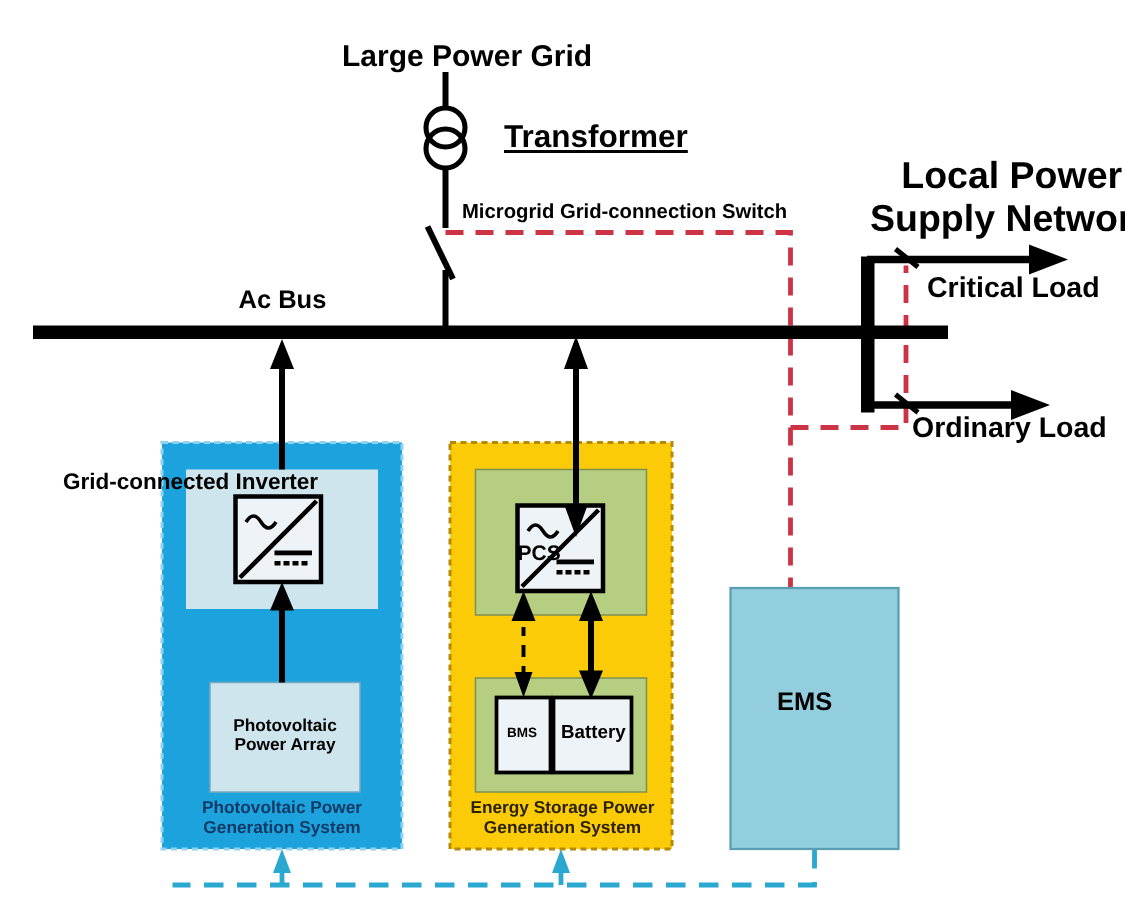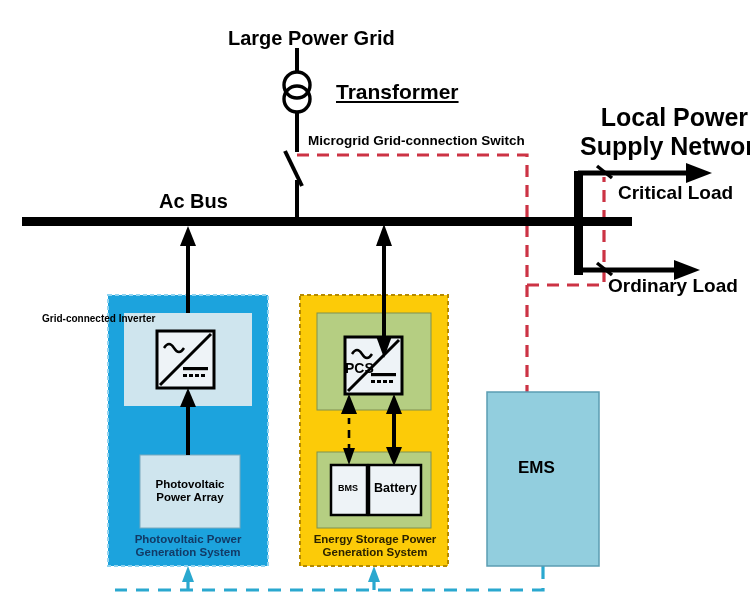--- a/index.html
+++ b/index.html
@@ -6,22 +6,22 @@
   body{width:750px;height:611px;position:relative;overflow:hidden;
        font-family:"Liberation Sans", sans-serif;color:#000;}
   #diagram{position:absolute;left:0;top:0;width:750px;height:611px;}
   .lbl{position:absolute;font-weight:bold;color:#000;white-space:pre;line-height:1.15;}
   .t-grid{left:228px;top:27px;font-size:20px;}
   .t-transformer{left:336px;top:80px;font-size:21px;text-decoration:underline;}
   .t-switch{left:308px;top:133px;font-size:13.5px;}
   .t-local{left:580px;top:103px;font-size:25px;text-align:center;}
   .t-critical{left:618px;top:182px;font-size:19px;}
   .t-ordinary{left:608px;top:275px;font-size:19px;}
-  .t-acbus{left:159px;top:190px;font-size:20px;}
-  .t-gci{left:42px;top:313px;font-size:10px;}
+  .t-acbus{left:159px;top:190px;font-size:17px;}
+  .t-gci{left:42px;top:313px;font-size:15px;}
   .t-pcs{left:345px;top:320px;font-size:14px;margin-top:40px;}
   .t-pvarray{left:152px;top:478px;font-size:11.5px;text-align:center;width:76px;}
   .t-bms{left:338px;top:483px;font-size:9px;}
   .t-battery{left:374px;top:481px;font-size:12.5px;}
   .t-ems{left:518px;top:458px;font-size:17px;}
   .t-pvsys{left:110px;top:533px;font-size:11.5px;color:#123a66;text-align:center;width:156px;}
   .t-essys{left:303px;top:533px;font-size:11.5px;color:#2b2200;text-align:center;width:144px;}
 </style>
 </head>
 <body>

